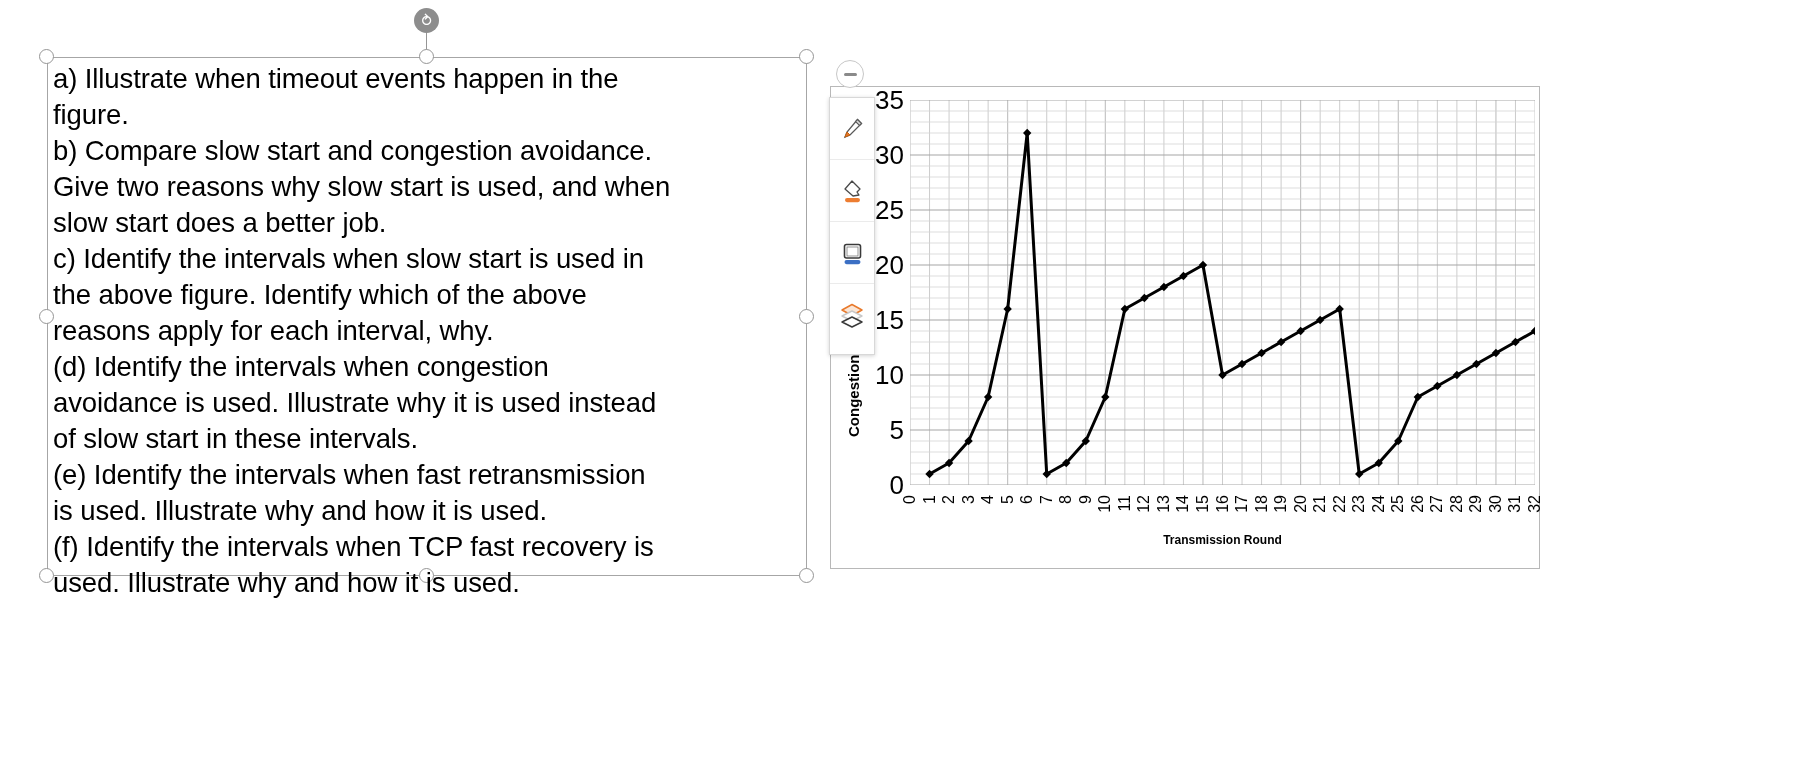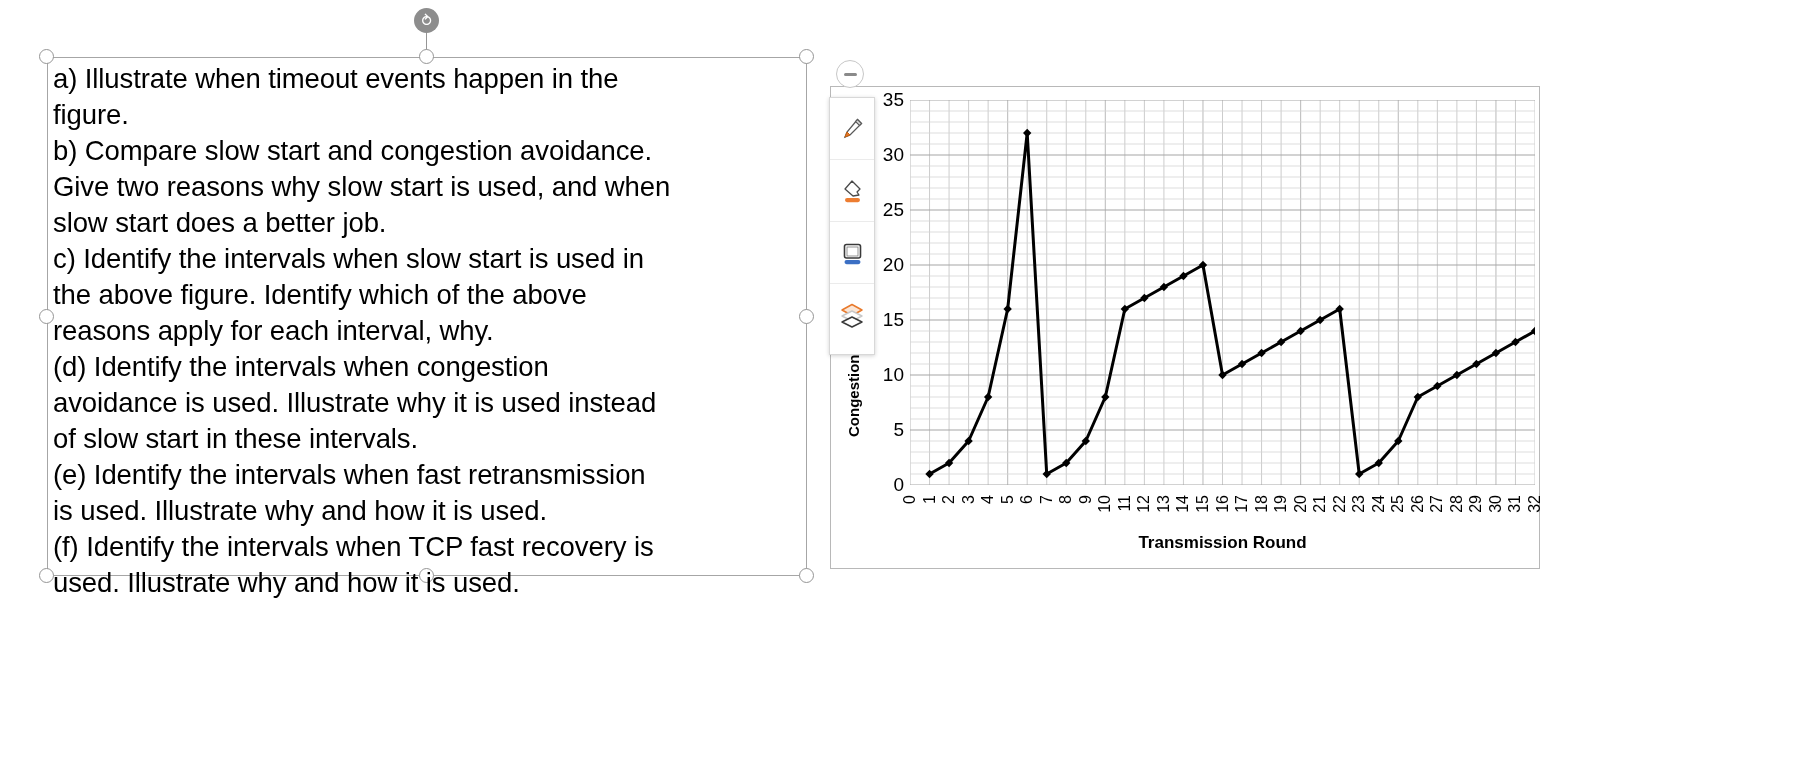--- a/index.html
+++ b/index.html
@@ -159,21 +159,21 @@
     white-space: nowrap;
     font-size: 15px;
     font-weight: bold;
     color: #000000;
   }
   .ytick {
     position: absolute;
     right: 0;
     width: 34px;
     text-align: right;
-    font-size: 19px;
+    font-size: 26px;
     color: #000000;
     transform: translateY(-50%);
   }
   #ylabels {
     position: absolute;
     left: 866px;
     top: 0;
     width: 38px;
     height: 762px;
   }
@@ -206,21 +206,21 @@
     top: 493px;
     width: 625px;
     height: 45px;
   }
   #xtitle {
     position: absolute;
     left: 910px;
     top: 533px;
     width: 625px;
     text-align: center;
-    font-size: 17px;
+    font-size: 12px;
     font-weight: bold;
     color: #000000;
   }
 </style>
 </head>
 <body>
 
 <div id="root">
 
   <div id="textbox-wrap">

